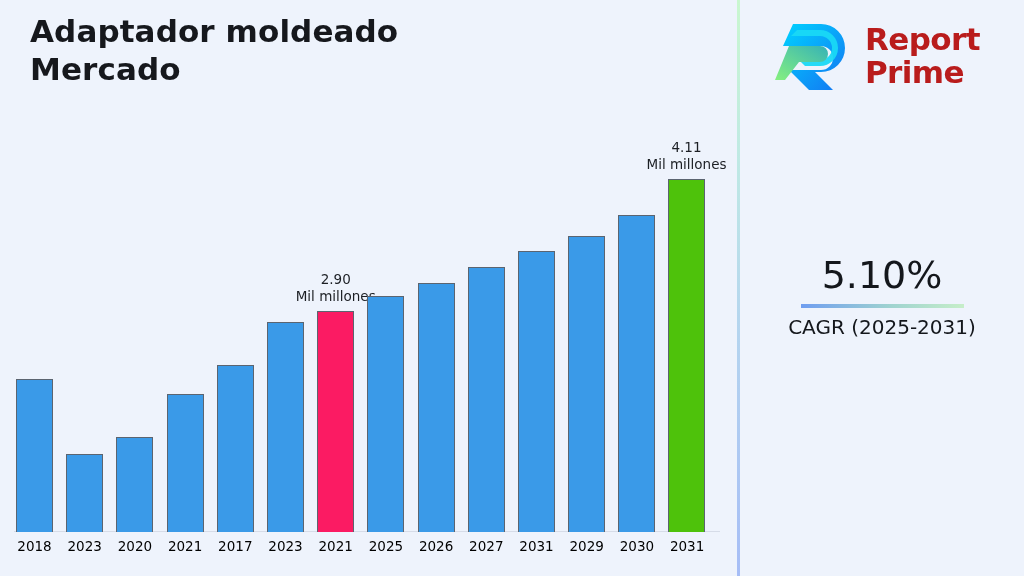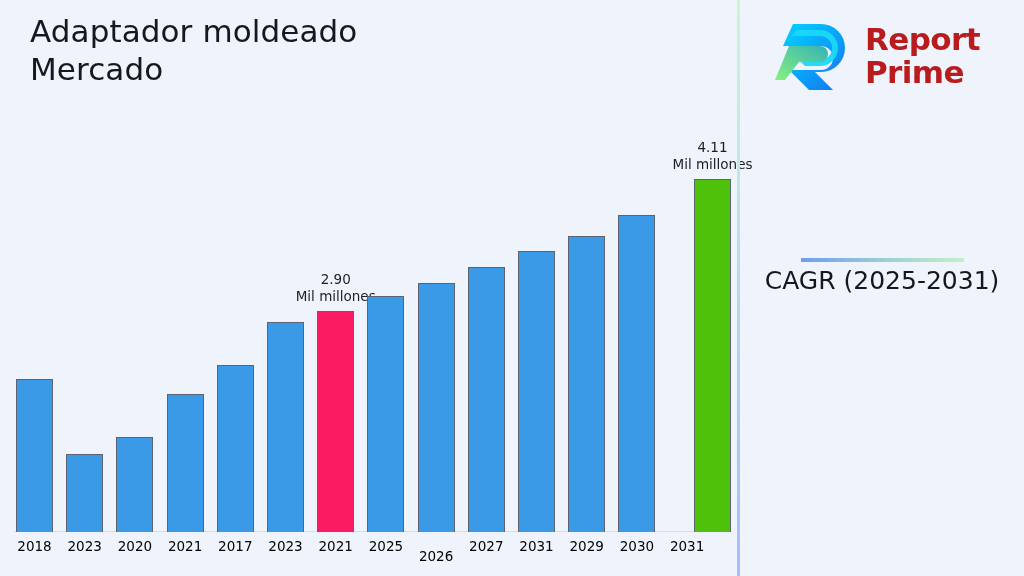--- a/index.html
+++ b/index.html
@@ -22,21 +22,21 @@
     position: absolute;
     left: 0; top: 0;
     width: 738px; height: 576px;
   }
   #page-title {
     position: absolute;
     left: 30px; top: 12px;
     font-size: 31px;
     line-height: 38px;
     color: #16181d;
-    font-weight: 400;
+    font-weight: 700;
     letter-spacing: 0.1px;
     white-space: pre-line;
   }
 
   
   #plot {
     position: absolute;
     left: 0;
     top: 120px;
     width: 738px;
@@ -141,21 +141,21 @@
     color: #14171c;
     font-weight: 400;
   }
   #cagr-rule {
     width: 163px;
     height: 4px;
     margin: 6px auto 7px auto;
     background: linear-gradient(to right, #6f9df0 0%, #9fd3d0 55%, #c6eec9 100%);
   }
   #cagr-label {
-    font-size: 25px;
+    font-size: 20px;
     line-height: 24px;
     color: #14171c;
   }
 </style>
 </head>
 <body>
 
 <div id="root">
 
   <div id="chart-panel">
@@ -200,38 +200,38 @@
         </div>
         <div class="bar-wrap" style="left: 516px;">
           <div class="bar blue" style="height: 281px;"></div>
         </div>
         <div class="bar-wrap" style="left: 566.2px;">
           <div class="bar blue" style="height: 296px;"></div>
         </div>
         <div class="bar-wrap" style="left: 616.4px;">
           <div class="bar blue" style="height: 317px;"></div>
         </div>
-        <div class="bar-wrap" style="left: 692px;">
+        <div class="bar-wrap" style="left: 666px;">
           <div class="bar green" style="height: 353px;"></div>
           <div class="bar-callout" style="bottom: 359px;">4.11
 Mil millones</div>
         </div>
       </div>
 
     <div id="xaxis">
 
     <div class="xtick" style="left: 4.5px;">2018</div>
         <div class="xtick" style="left: 54.7px;">2023</div>
         <div class="xtick" style="left: 104.9px;">2020</div>
         <div class="xtick" style="left: 155.1px;">2021</div>
         <div class="xtick" style="left: 205.3px;">2017</div>
         <div class="xtick" style="left: 255.5px;">2023</div>
         <div class="xtick" style="left: 305.7px;">2021</div>
         <div class="xtick" style="left: 355.9px;">2025</div>
-        <div class="xtick" style="left: 406.1px; margin-top: 10px;">2026</div>
+        <div class="xtick" style="left: 406.1px;">2026</div>
         <div class="xtick" style="left: 456.3px;">2027</div>
         <div class="xtick" style="left: 506.5px;">2031</div>
         <div class="xtick" style="left: 556.7px;">2029</div>
         <div class="xtick" style="left: 606.9px;">2030</div>
         <div class="xtick" style="left: 657.1px;">2031</div>
       </div>
   </div>
 
   <div id="divider"></div>
 
@@ -256,18 +256,19 @@
           <path d="M22 10 H45 a18 18 0 0 1 0 36 H30 l-6 -6 H45 a12 12 0 0 0 0 -24 H16 Z" fill="#19d8f5" opacity="0.95"></path>
 
           <path d="M14 26 H45 a8 8 0 0 1 0 16 H24 L10 60 H0 L14 26 Z" fill="url(#gGreen)"></path>
         </svg>
       </span>
       <span id="logo-text">Report
 Prime</span>
     </div>
 
     <div id="cagr-block">
+      <div id="cagr-value">5.10%</div>
       <div id="cagr-rule"></div>
       <div id="cagr-label">CAGR (2025-2031)</div>
     </div>
 
   </div>
 </div>
 
 </body></html>

